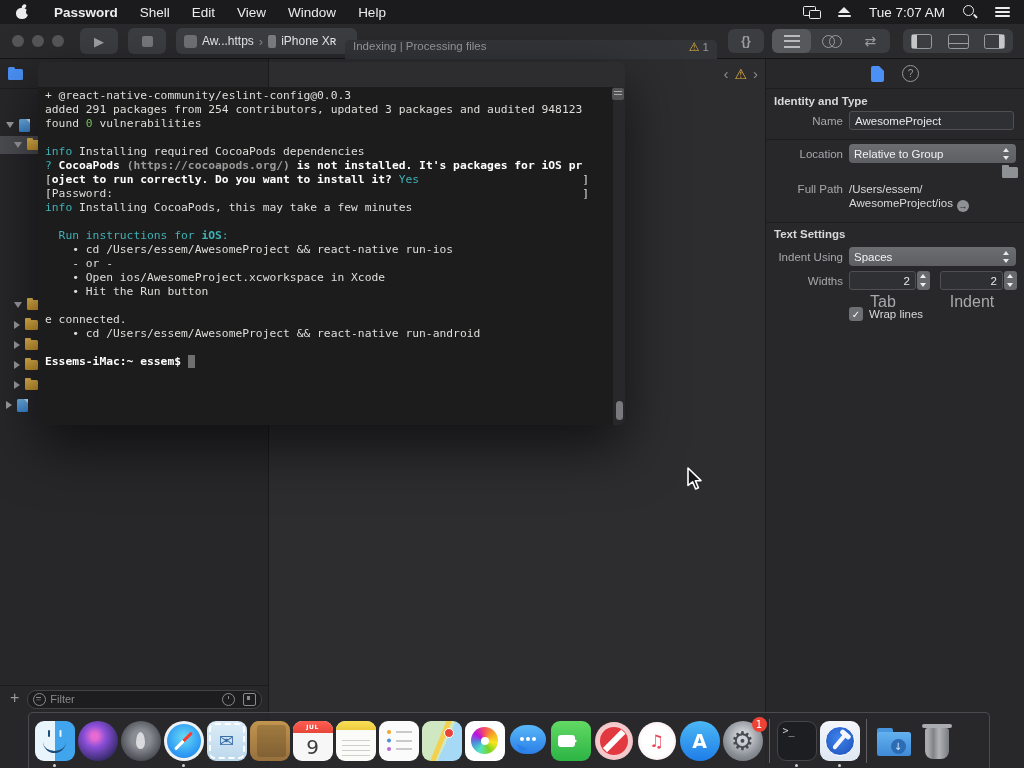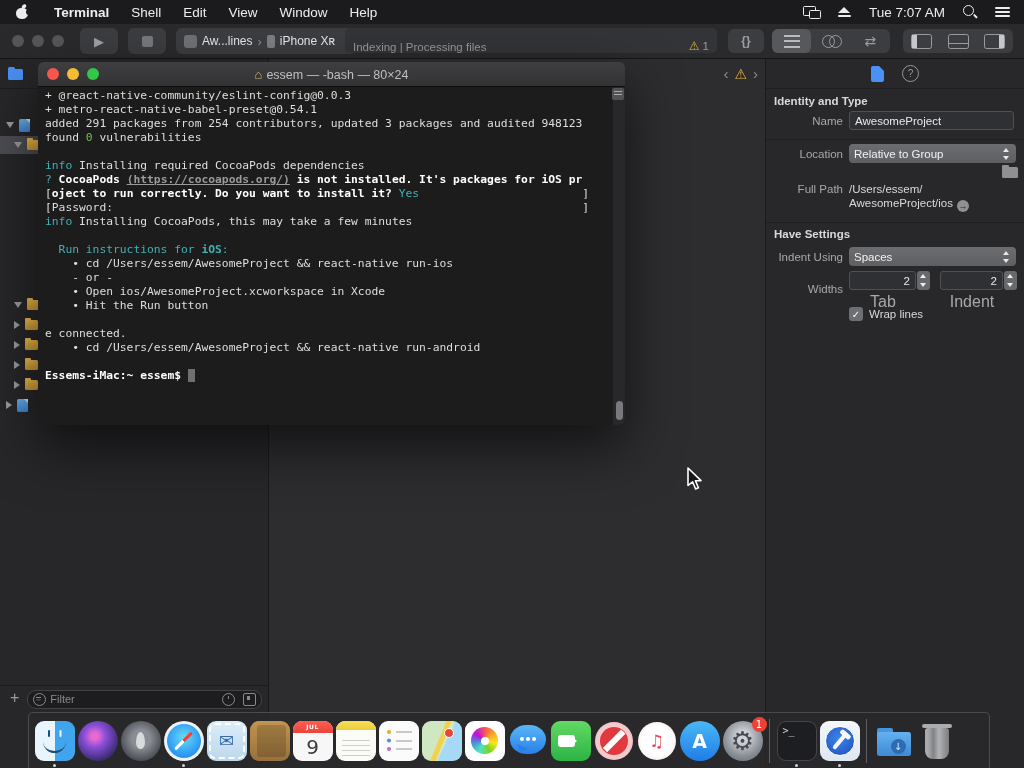--- a/index.html
+++ b/index.html
@@ -35,22 +35,22 @@
   .tl-dot{width:12px;height:12px;border-radius:50%;background:#565659;margin-right:8px;}
   #tl-wrap{display:flex;margin-left:12px;margin-right:8px;}
   .tb-btn{height:26px;background:#3b3d40;border-radius:6px;display:flex;align-items:center;justify-content:center;color:#9fa0a3;margin-right:10px;}
   #btn-run{width:38px;font-size:13px;}
   #btn-stop{width:38px;}
   #btn-stop .stop-sq{width:11px;height:11px;background:#77787b;border-radius:2px;}
   #scheme{width:165px;justify-content:flex-start;padding:0 8px;gap:5px;font-size:12px;color:#e6e6e8;}
   .sch-ic{width:13px;height:13px;background:#6f7174;border-radius:3px;flex:none;}
   .sch-chev{color:#8a8a8d;font-size:13px;}
   .dev-ic{width:8px;height:13px;background:#7c7e81;border-radius:2px;flex:none;}
-  #status-pill{position:absolute;left:345px;top:4px;width:356px;height:25px;background:#323438;border-radius:5px;
-    display:flex;align-items:flex-end;padding:0 8px;font-size:11.5px;color:#98989b;}
+  #status-pill{position:absolute;left:345px;top:16px;width:356px;height:25px;background:#323438;border-radius:5px;
+    display:flex;align-items:flex-start;padding:0 8px;font-size:11.5px;color:#98989b;}
   .warn-tri{color:#eab63e;font-size:12px;margin-right:3px;}
   #status-warn{margin-left:auto;display:flex;align-items:center;}
   #btn-braces{position:absolute;left:728px;top:5px;width:36px;height:24px;margin:0;font-size:12px;font-weight:bold;}
   #seg-editors{position:absolute;left:772px;top:5px;width:118px;height:24px;background:#3b3d40;border-radius:6px;display:flex;}
   .seg{flex:1;display:flex;align-items:center;justify-content:center;border-radius:6px;}
   .seg.sel{background:#56585c;}
   .ic-lines{width:16px;height:13px;background:repeating-linear-gradient(#b9babc 0 2px,transparent 2px 5.5px);}
   .ic-circles{position:relative;width:18px;height:12px;}
   .ic-circles i{position:absolute;top:0;width:11px;height:11px;border:1.6px solid #9a9b9e;border-radius:50%;}
   .ic-circles i:first-child{left:0}.ic-circles i:last-child{left:7px}
@@ -131,21 +131,21 @@
   #term-title .home-ic{color:#c9b482;font-size:13px;margin-right:4px;}
   #term-body{position:absolute;left:0;top:25px;width:100%;bottom:0;background:#1c1c1d;border-radius:0 0 6px 6px;overflow:hidden;}
   #terminal-text{position:absolute;left:7px;top:2px;font-family:"DejaVu Sans Mono",monospace;font-size:11.3px;}
   .tl{height:14px;line-height:14px;white-space:pre;}
   .seg-d{color:#dfdedb;}
   .seg-b{color:#ffffff;font-weight:bold;}
   .seg-c{color:#3fb1b5;}
   .seg-cb{color:#3fb1b5;font-weight:bold;}
   .seg-g{color:#71bd54;}
   .seg-gb{color:#71bd54;font-weight:bold;}
-  .seg-l{color:#9a9a98;text-decoration:underline;font-weight:bold;}
+  .seg-l{color:#9a9a98;font-weight:bold;}
   .seg-cur{background:#6f6f72;color:#6f6f72;}
   #term-scroll{position:absolute;right:0;top:0;width:12px;bottom:0;background:#28282a;border-radius:0 0 6px 0;}
   #term-thumb{position:absolute;right:2.5px;bottom:5px;width:7px;height:19px;background:#7a7a7e;border-radius:3.5px;}
   #term-widget{position:absolute;right:1px;top:1px;width:12px;height:12px;background:#535356;border-radius:2px;}
   #term-widget::before{content:"";position:absolute;left:2px;top:3px;width:8px;height:1.4px;background:#a9a9ac;box-shadow:0 3px 0 #a9a9ac;}
   
   #dock{position:absolute;left:28px;bottom:0;width:962px;height:56px;background:rgba(40,40,44,.82);
     border:1px solid rgba(130,130,136,.4);border-bottom:none;border-radius:5px 5px 0 0;
     display:flex;align-items:center;padding:0 4px;box-sizing:border-box;z-index:90;}
   .dock-item{position:relative;width:43px;height:54px;display:flex;align-items:center;justify-content:center;flex:none;}
@@ -233,21 +233,21 @@
       <span class="tl-dot"></span>
     </div>
     <div class="tb-btn" id="btn-run">
       <span>▶</span>
     </div>
     <div class="tb-btn" id="btn-stop">
       <span class="stop-sq"></span>
     </div>
     <div class="tb-btn" id="scheme">
       <span class="sch-ic"></span>
-      <span>Aw...lines</span>
+      <span>Aw...https</span>
       <span class="sch-chev">›</span>
       <span class="dev-ic"></span>
       <span>iPhone Xʀ</span>
     </div>
     <div id="status-pill">
       <span>Indexing | Processing files</span>
       <span id="status-warn">
         <span class="warn-tri">⚠</span>
         <span>1</span>
       </span>
@@ -358,45 +358,45 @@
       <span>Relative to Group</span>
       <span class="car"></span>
     </div>
     <div class="grey-folder" style="left:236px;top:108px"></div>
     <div class="insp-lbl" style="top:124px">Full Path</div>
     <div class="abs" style="left:83px;top:124px;color:#d9d9db">/Users/essem/</div>
     <div class="abs" style="left:83px;top:138px;color:#d9d9db">
       <span>AwesomeProject/ios</span><span class="circ-arrow">→</span>
     </div>
     <div class="insp-div" style="top:163px"></div>
-    <div class="insp-hd" style="top:169px">Have Settings</div>
+    <div class="insp-hd" style="top:169px">Text Settings</div>
     <div class="insp-lbl" style="top:192px">Indent Using</div>
     <div class="insp-sel" style="left:83px;top:188px;width:167px">
       <span>Spaces</span>
       <span class="car"></span>
     </div>
-    <div class="insp-lbl" style="top:224px">Widths</div>
+    <div class="insp-lbl" style="top:216px">Widths</div>
     <div class="insp-field num-val" style="left:83px;top:212px;width:67px">2</div>
     <div class="stepper" style="left:151px;top:212px"></div>
     <div class="insp-field num-val" style="left:174px;top:212px;width:63px">2</div>
     <div class="stepper" style="left:238px;top:212px"></div>
     <div class="cap" style="left:83px;top:234px;width:68px">Tab</div>
     <div class="cap" style="left:174px;top:234px;width:64px">Indent</div>
     <div class="cb" style="left:83px;top:248px">✓</div>
     <div class="abs" style="left:103px;top:249px;color:#d9d9db">Wrap lines</div>
   </div>
 </div>
 
 <div id="menubar">
   <span class="apple">
       <span class="a-leaf"></span>
       <span class="a-body"></span>
       <span class="a-bite"></span>
     </span>
-  <span id="menu-items"><span class="mb-item mb-app">Terminal</span><span class="mb-item">Shell</span><span class="mb-item">Edit</span><span class="mb-item">View</span><span class="mb-item">Window</span><span class="mb-item">Help</span></span>
+  <span id="menu-items"><span class="mb-item mb-app">Password</span><span class="mb-item">Shell</span><span class="mb-item">Edit</span><span class="mb-item">View</span><span class="mb-item">Window</span><span class="mb-item">Help</span></span>
   <span id="mb-right">
     <span class="mi mi-display">
         <span class="d1"></span>
         <span class="d2"></span>
       </span>
     <span class="mi mi-eject">
         <span class="e-tri"></span>
         <span class="e-bar"></span>
       </span>
     <span id="clock">Tue 7:07 AM</span>
@@ -406,30 +406,23 @@
       </span>
     <span class="mi mi-list">
         <i></i>
         <i></i>
         <i></i>
       </span>
   </span>
 </div>
 
 <div id="terminal">
-  <div id="term-titlebar">
-    <span class="tl3 tl-red"></span>
-    <span class="tl3 tl-yel"></span>
-    <span class="tl3 tl-grn"></span>
-    <span id="term-title"><span class="home-ic">⌂</span><span>essem — -bash — 80×24</span></span>
-  </div>
   <div id="term-body">
     <div id="terminal-text">
         <div class="tl"><span class="seg-d">+ @react-native-community/eslint-config@0.0.3</span></div>
-        <div class="tl"><span class="seg-d">+ metro-react-native-babel-preset@0.54.1</span></div>
         <div class="tl"><span class="seg-d">added 291 packages from 254 contributors, updated 3 packages and audited 948123</span></div>
         <div class="tl"><span class="seg-d">found </span><span class="seg-g">0</span><span class="seg-d"> vulnerabilities</span></div>
         <div class="tl"></div>
         <div class="tl"><span class="seg-c">info</span><span class="seg-d"> Installing required CocoaPods dependencies</span></div>
         <div class="tl"><span class="seg-c">? </span><span class="seg-b">CocoaPods </span><span class="seg-l">(https://cocoapods.org/)</span><span class="seg-b"> is not installed. It's packages for iOS pr</span></div>
         <div class="tl"><span class="seg-d">[</span><span class="seg-b">oject to run correctly. Do you want to install it? </span><span class="seg-c">Yes</span><span class="seg-d">                        ]</span></div>
         <div class="tl"><span class="seg-d">[Password:</span><span class="seg-d">                                                                     ]</span></div>
         <div class="tl"><span class="seg-c">info</span><span class="seg-d"> Installing CocoaPods, this may take a few minutes</span></div>
         <div class="tl"></div>
         <div class="tl"><span class="seg-c">  Run instructions for </span><span class="seg-cb">iOS</span><span class="seg-c">:</span></div>

